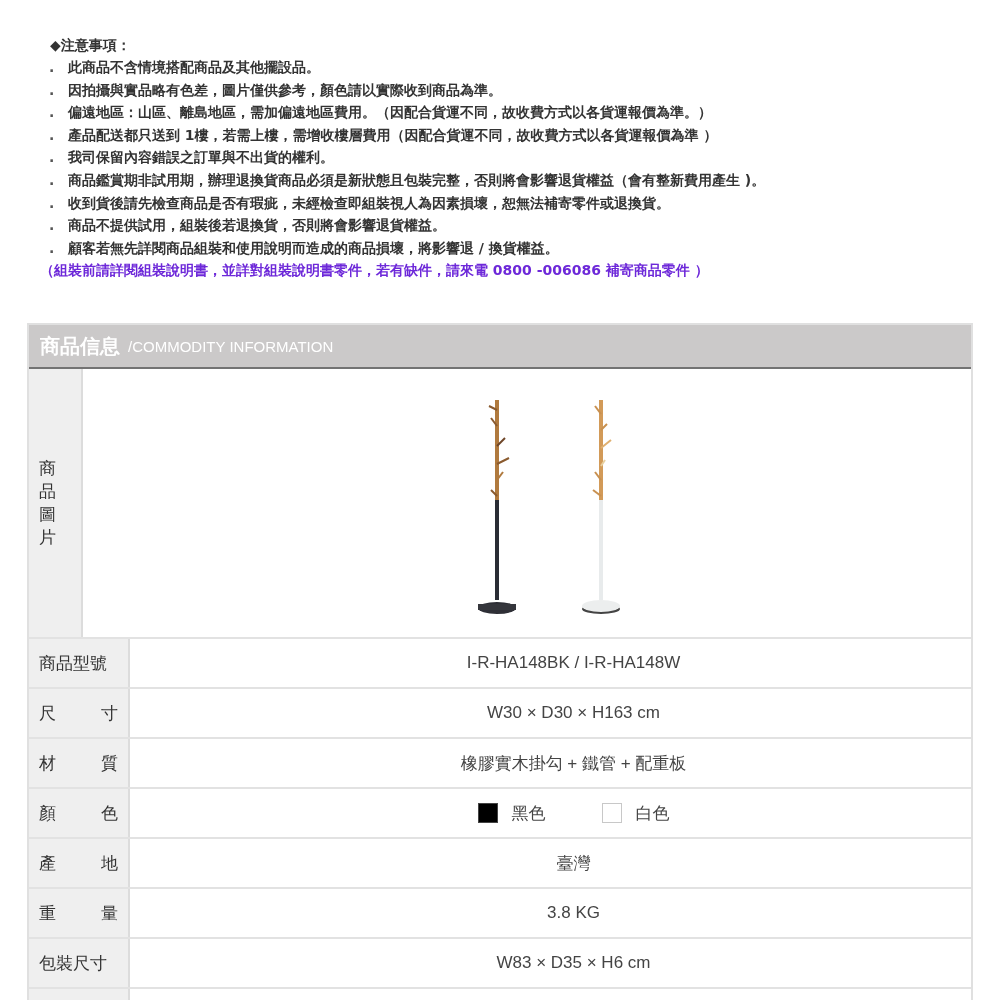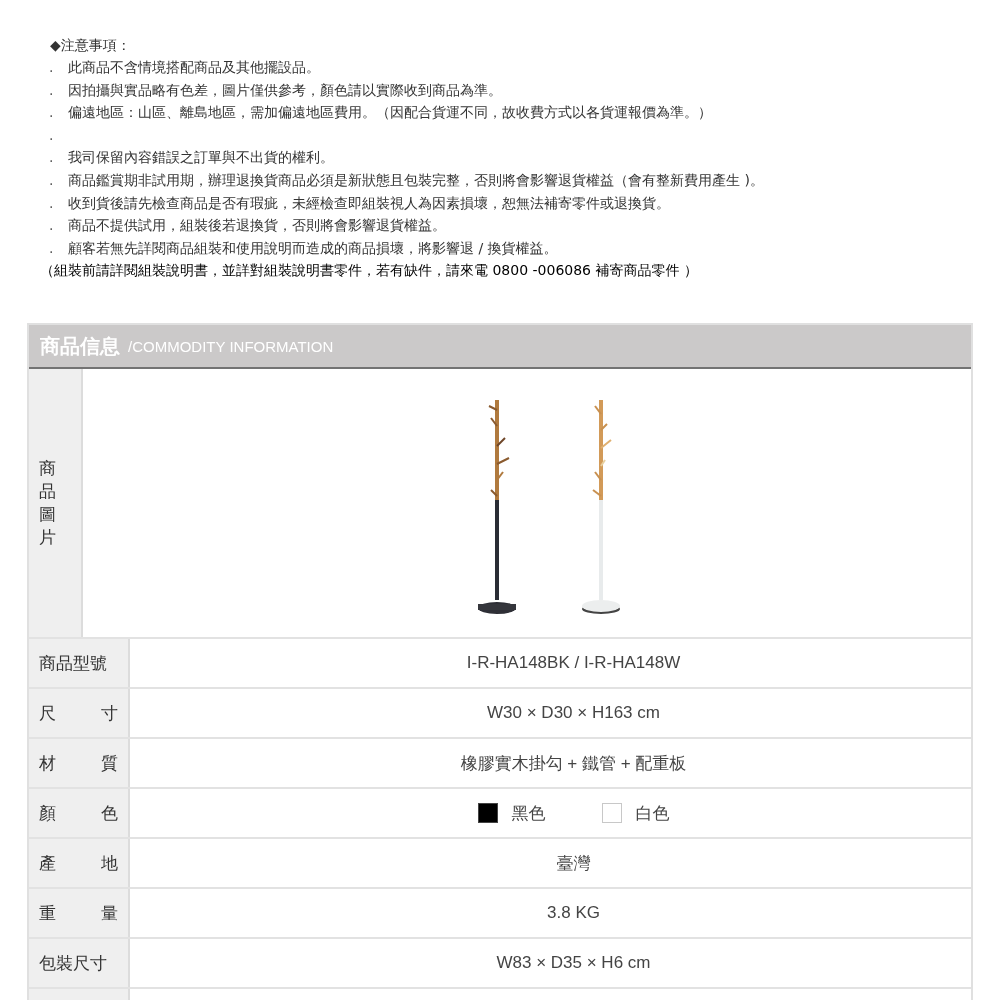--- a/index.html
+++ b/index.html
@@ -1,23 +1,23 @@
 <!DOCTYPE html>
 <html><head>
 <meta charset="utf-8">
 <style>
   * { box-sizing: border-box; margin: 0; padding: 0; }
   html, body { width: 1000px; height: 1000px; background: #ffffff; overflow: hidden; }
   body { font-family: "DejaVu Sans", "Liberation Sans", sans-serif; color: #333; position: relative; }
 
-  .notes { position: absolute; left: 38px; top: 34px; width: 950px; }
+  .notes { position: absolute; left: 38px; top: 34px; width: 950px; font-weight: bold; }
   .notes .title { font-size: 14px; line-height: 22px; color: #333; height: 22px; padding-left: 12px; }
   .notes .item { font-size: 14px; line-height: 22.6px; color: #333; white-space: nowrap; display: flex; }
   .notes .item .dot { width: 30px; text-align: left; color: #555; padding-left: 11px; }
-  .notes .footer { font-size: 14px; line-height: 22px; color: #000000; white-space: nowrap; padding-left: 2px; margin-top: 0; }
+  .notes .footer { font-size: 14px; line-height: 22px; color: #6d28d9; white-space: nowrap; padding-left: 2px; margin-top: 0; }
 
   .spec { position: absolute; left: 27px; top: 323px; width: 946px; border: 2px solid #e0e0e0; border-top-width: 2px; }
   .spec-header { height: 44px; background: #cbc9c9; display: flex; align-items: center; padding-left: 11px; border-bottom: 2px solid #737373; }
   .spec-header .zh { font-size: 20px; font-weight: bold; color: #ffffff; letter-spacing: 0px; }
   .spec-header .en { font-size: 15px; color: #ffffff; margin-left: 8px; font-family: "Liberation Sans", sans-serif; }
 
   .row { display: flex; border-bottom: 2px solid #e2e2e2; gap: 46px; }
   .row:last-child { border-bottom: none; }
   .row .label { width: 101px; background: #efefef; border-right: 2px solid #dcdcdc; font-size: 17px; color: #333; display: flex; align-items: center; padding: 0 10px 0 10px; }
   .row .label.spread { justify-content: space-between; }
@@ -45,20 +45,21 @@
       <div class="item">
         <span class="dot">.</span>
         <span>因拍攝與實品略有色差，圖片僅供參考，顏色請以實際收到商品為準。</span>
       </div>
       <div class="item">
         <span class="dot">.</span>
         <span>偏遠地區：山區、離島地區，需加偏遠地區費用。（因配合貨運不同，故收費方式以各貨運報價為準。）</span>
       </div>
       <div class="item">
         <span class="dot">.</span>
+        <span>產品配送都只送到 1樓，若需上樓，需增收樓層費用（因配合貨運不同，故收費方式以各貨運報價為準 ）</span>
       </div>
       <div class="item">
         <span class="dot">.</span>
         <span>我司保留內容錯誤之訂單與不出貨的權利。</span>
       </div>
       <div class="item">
         <span class="dot">.</span>
         <span>商品鑑賞期非試用期，辦理退換貨商品必須是新狀態且包裝完整，否則將會影響退貨權益（會有整新費用產生 )。</span>
       </div>
       <div class="item">

